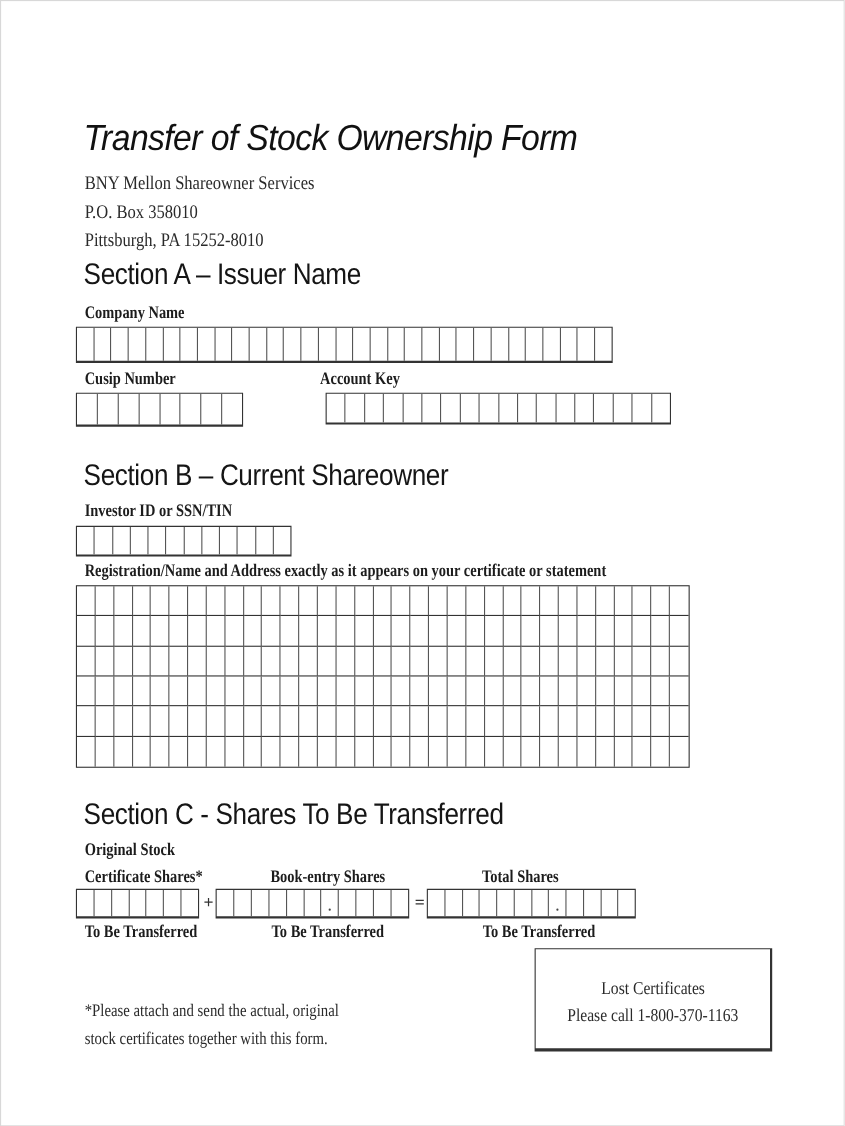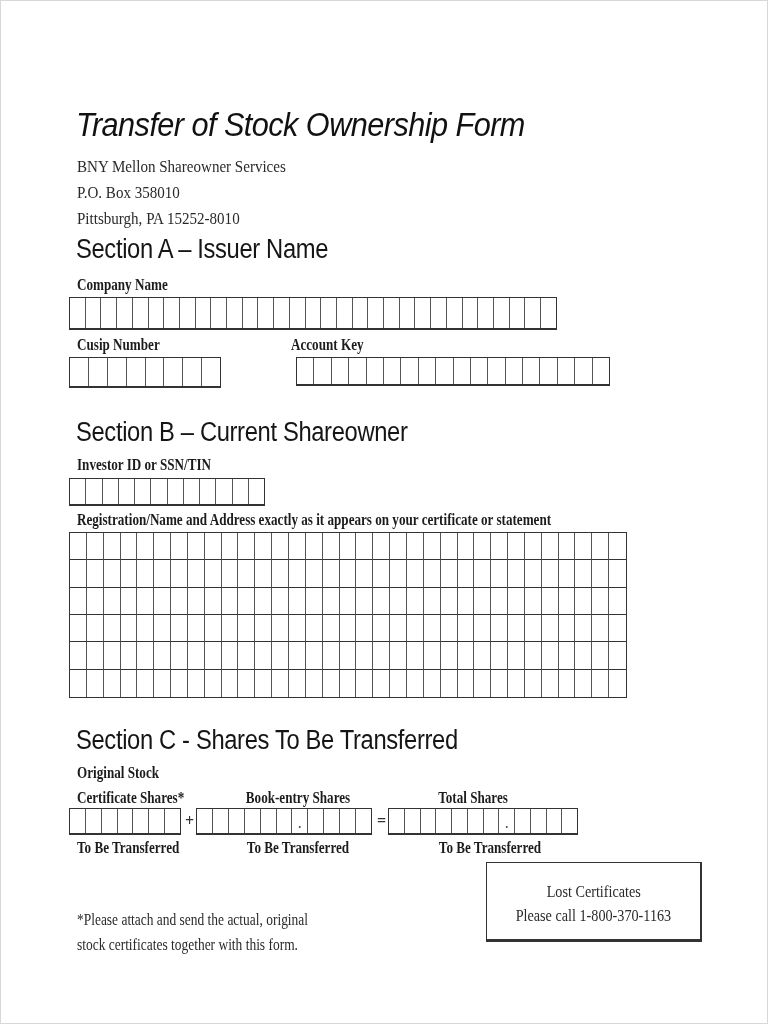--- a/index.html
+++ b/index.html
@@ -46,21 +46,21 @@
       position: absolute; box-sizing: border-box; border: 1.8px solid #333;
       display: grid;
     }
     .grid .gcell {
       border-right: 1.2px solid #555; border-bottom: 1.6px solid #333; box-sizing: border-box;
     }
     .op { font-size: 16px; font-weight: bold; color: #333; }
     .note { left: 77px; font-size: 16px; color: #2a2a2a; white-space: nowrap;
       transform: scaleX(0.84); transform-origin: left top; line-height: 25px; }
     .lost-box {
-      left: 486px; top: 862px; width: 216px; height: 80px; box-sizing: border-box;
+      left: 486px; top: 862px; width: 216px; height: 94px; box-sizing: border-box;
       border: 1.5px solid #333; border-right-width: 2.5px; border-bottom-width: 3px;
       display: flex; flex-direction: column; align-items: center; justify-content: center;
       padding-top: 6px;
     }
     .lost-box .ln { font-size: 16.5px; color: #2a2a2a; white-space: nowrap; line-height: 24px;
       transform: scaleX(0.86); }
   </style>
 </head>
 <body>
 

